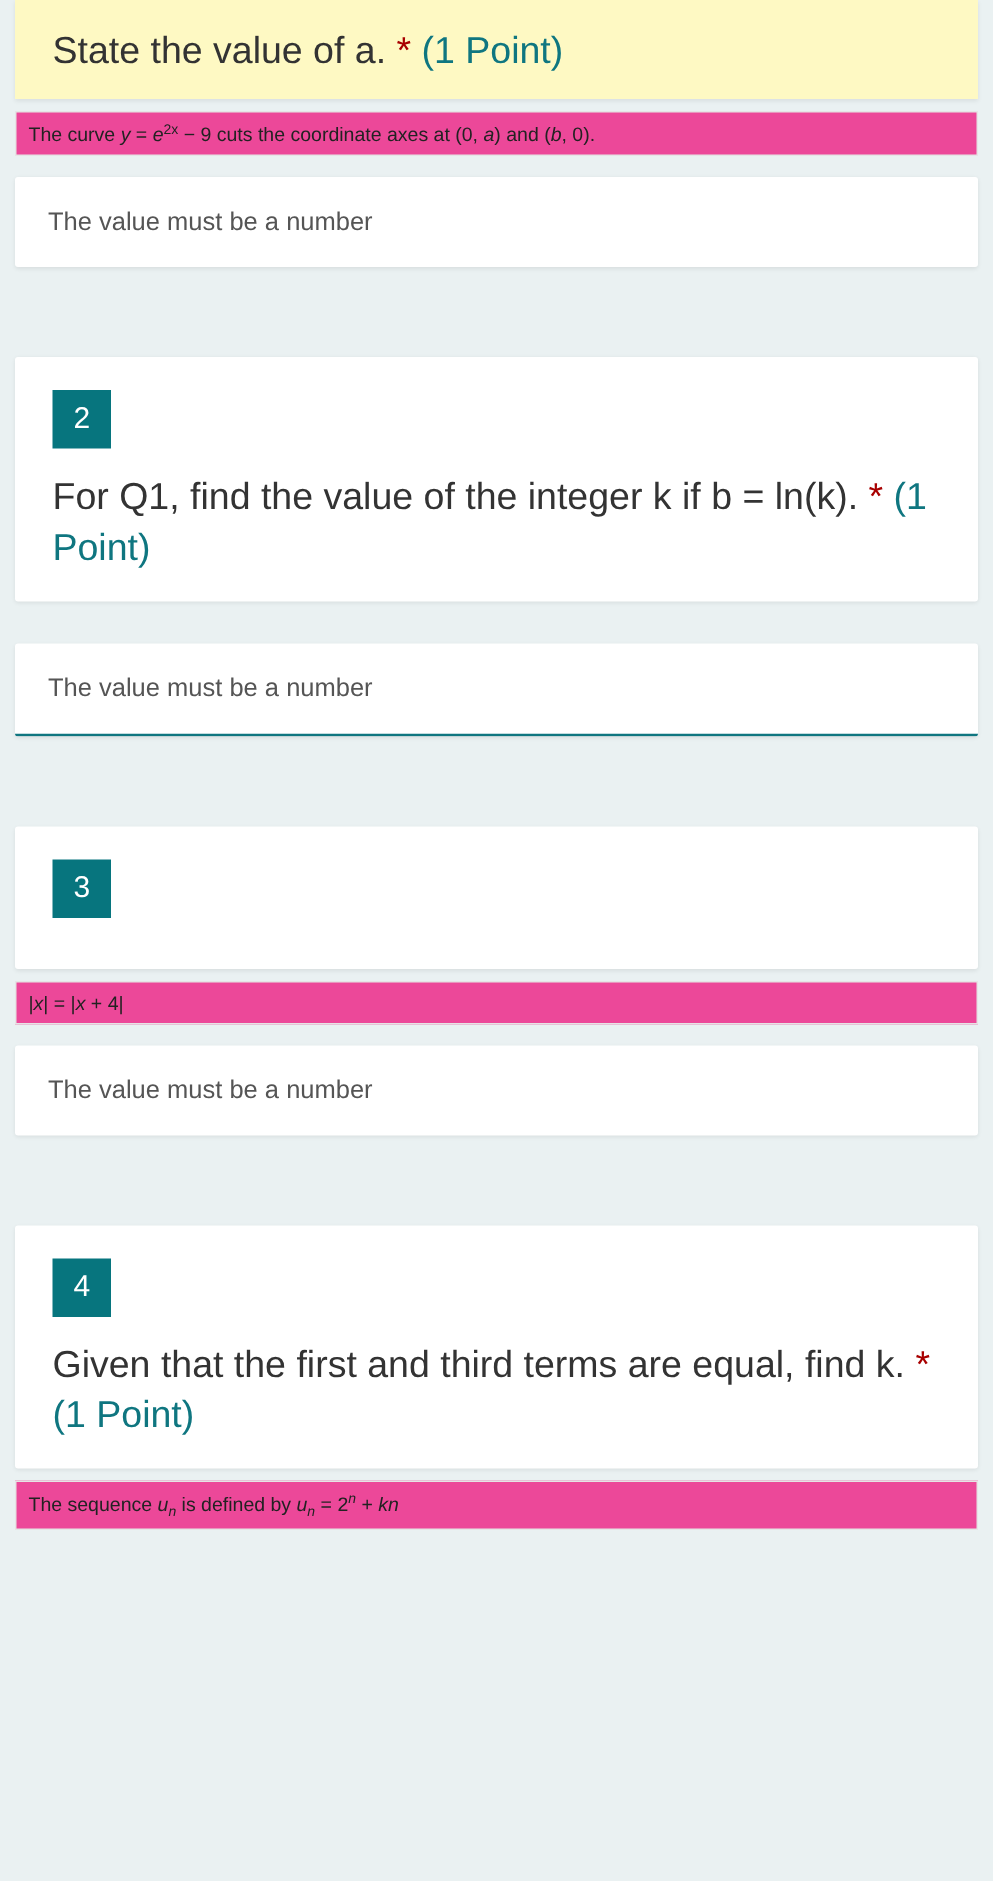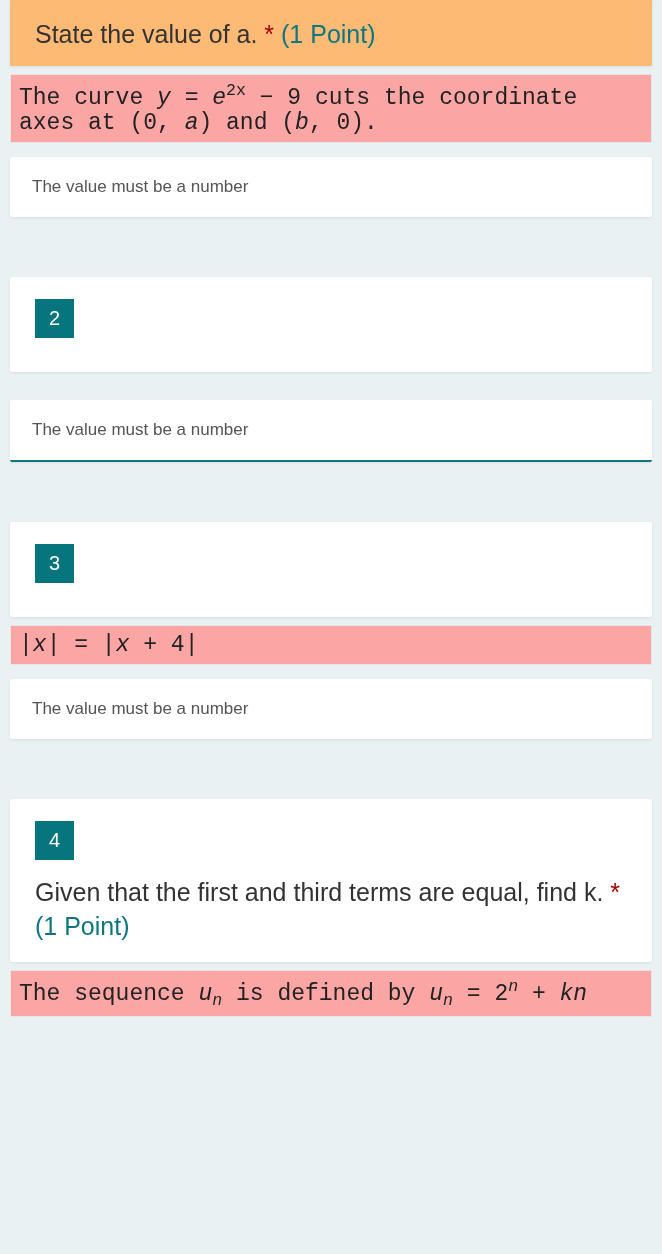--- a/index.html
+++ b/index.html
@@ -28,26 +28,26 @@
   }
   .q-title {
     font-size: 25px;
     color: #333;
     line-height: 1.35;
     font-weight: 400;
   }
   .required { color: #a80000; }
   .points { color: #0f7680; }
   .math-strip {
-    background: #fca5a5;
+    background: #ec4899;
     border: 1px solid #e5e5e5;
     padding: 6px 8px;
     margin: 8px 10px 0 10px;
-    font-family: Liberation Mono, monospace;
-    font-size: 23px;
+    font-family: Liberation Sans, sans-serif;
+    font-size: 13px;
     color: #222;
   }
   .ital { font-style: italic; }
   .sup { font-size: 0.72em; vertical-align: super; }
   .sub { font-size: 0.72em; vertical-align: sub; font-style: italic; }
   .answer-block {
     background: #fff;
     margin: 14px 10px 0 10px;
     padding: 20px 22px;
     box-shadow: 0 1px 3px rgba(0,0,0,0.08);
@@ -55,21 +55,21 @@
   }
   .answer-validation {
     font-size: 17px;
     color: #555;
     font-weight: 400;
   }
   .active-underline {
     border-bottom: 2px solid #0f7680;
   }
   .first-header {
-    background: #fdba74;
+    background: #fef9c3;
     margin: 0 10px 0 10px;
     padding: 18px 25px 14px 25px;
     box-shadow: 0 1px 3px rgba(0,0,0,0.08);
   }
   .gap-lg { height: 60px; }
 </style>
 </head>
 <body>
 
 <div class="first-header">
@@ -84,20 +84,25 @@
 </div>
 <div class="answer-block">
   <div class="answer-validation">The value must be a number</div>
 </div>
 
 <div class="gap-lg"></div>
 
 <div class="card" style="margin-bottom:0;">
   <div class="header-block">
     <div class="badge">2</div>
+    <div class="q-title">
+      <span>For Q1, find the value of the integer k if b = ln(k).</span>
+      <span class="required">*</span>
+      <span class="points">(1 Point)</span>
+    </div>
   </div>
 </div>
 <div class="answer-block active-underline" style="margin-top:28px;">
   <div class="answer-validation">The value must be a number</div>
 </div>
 
 <div class="gap-lg"></div>
 
 <div class="card" style="margin-bottom:0;">
   <div class="header-block">

